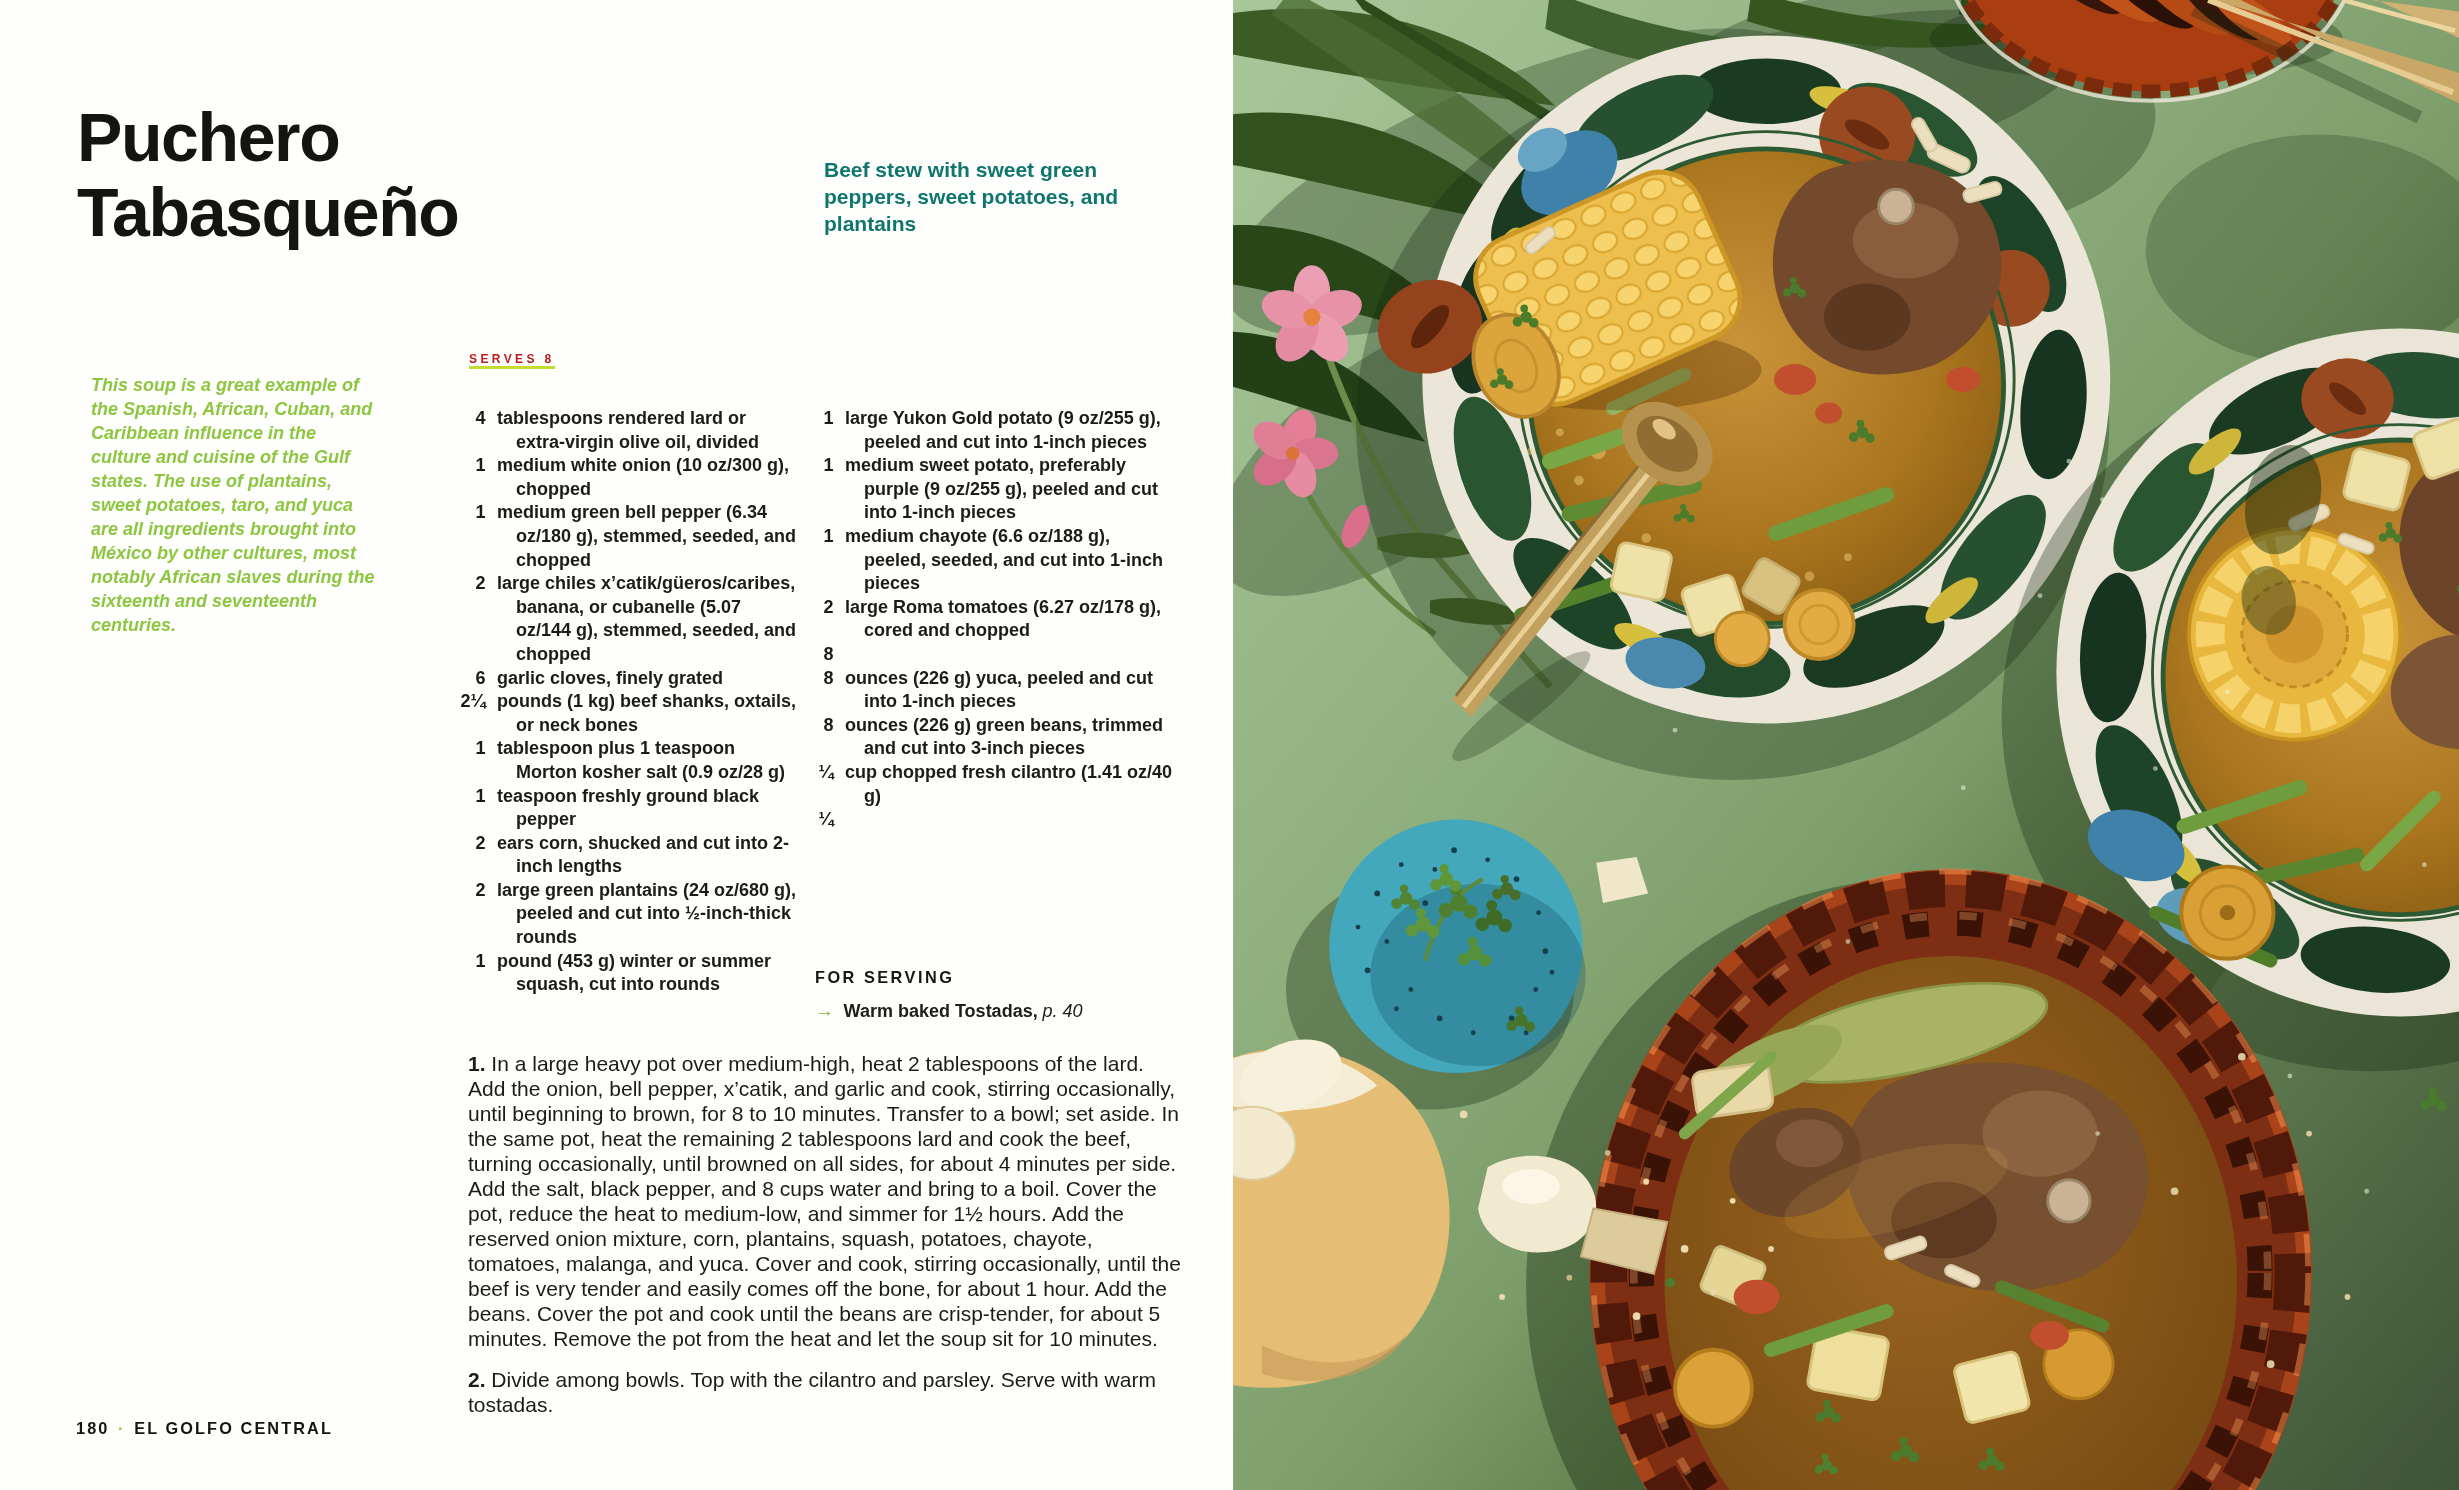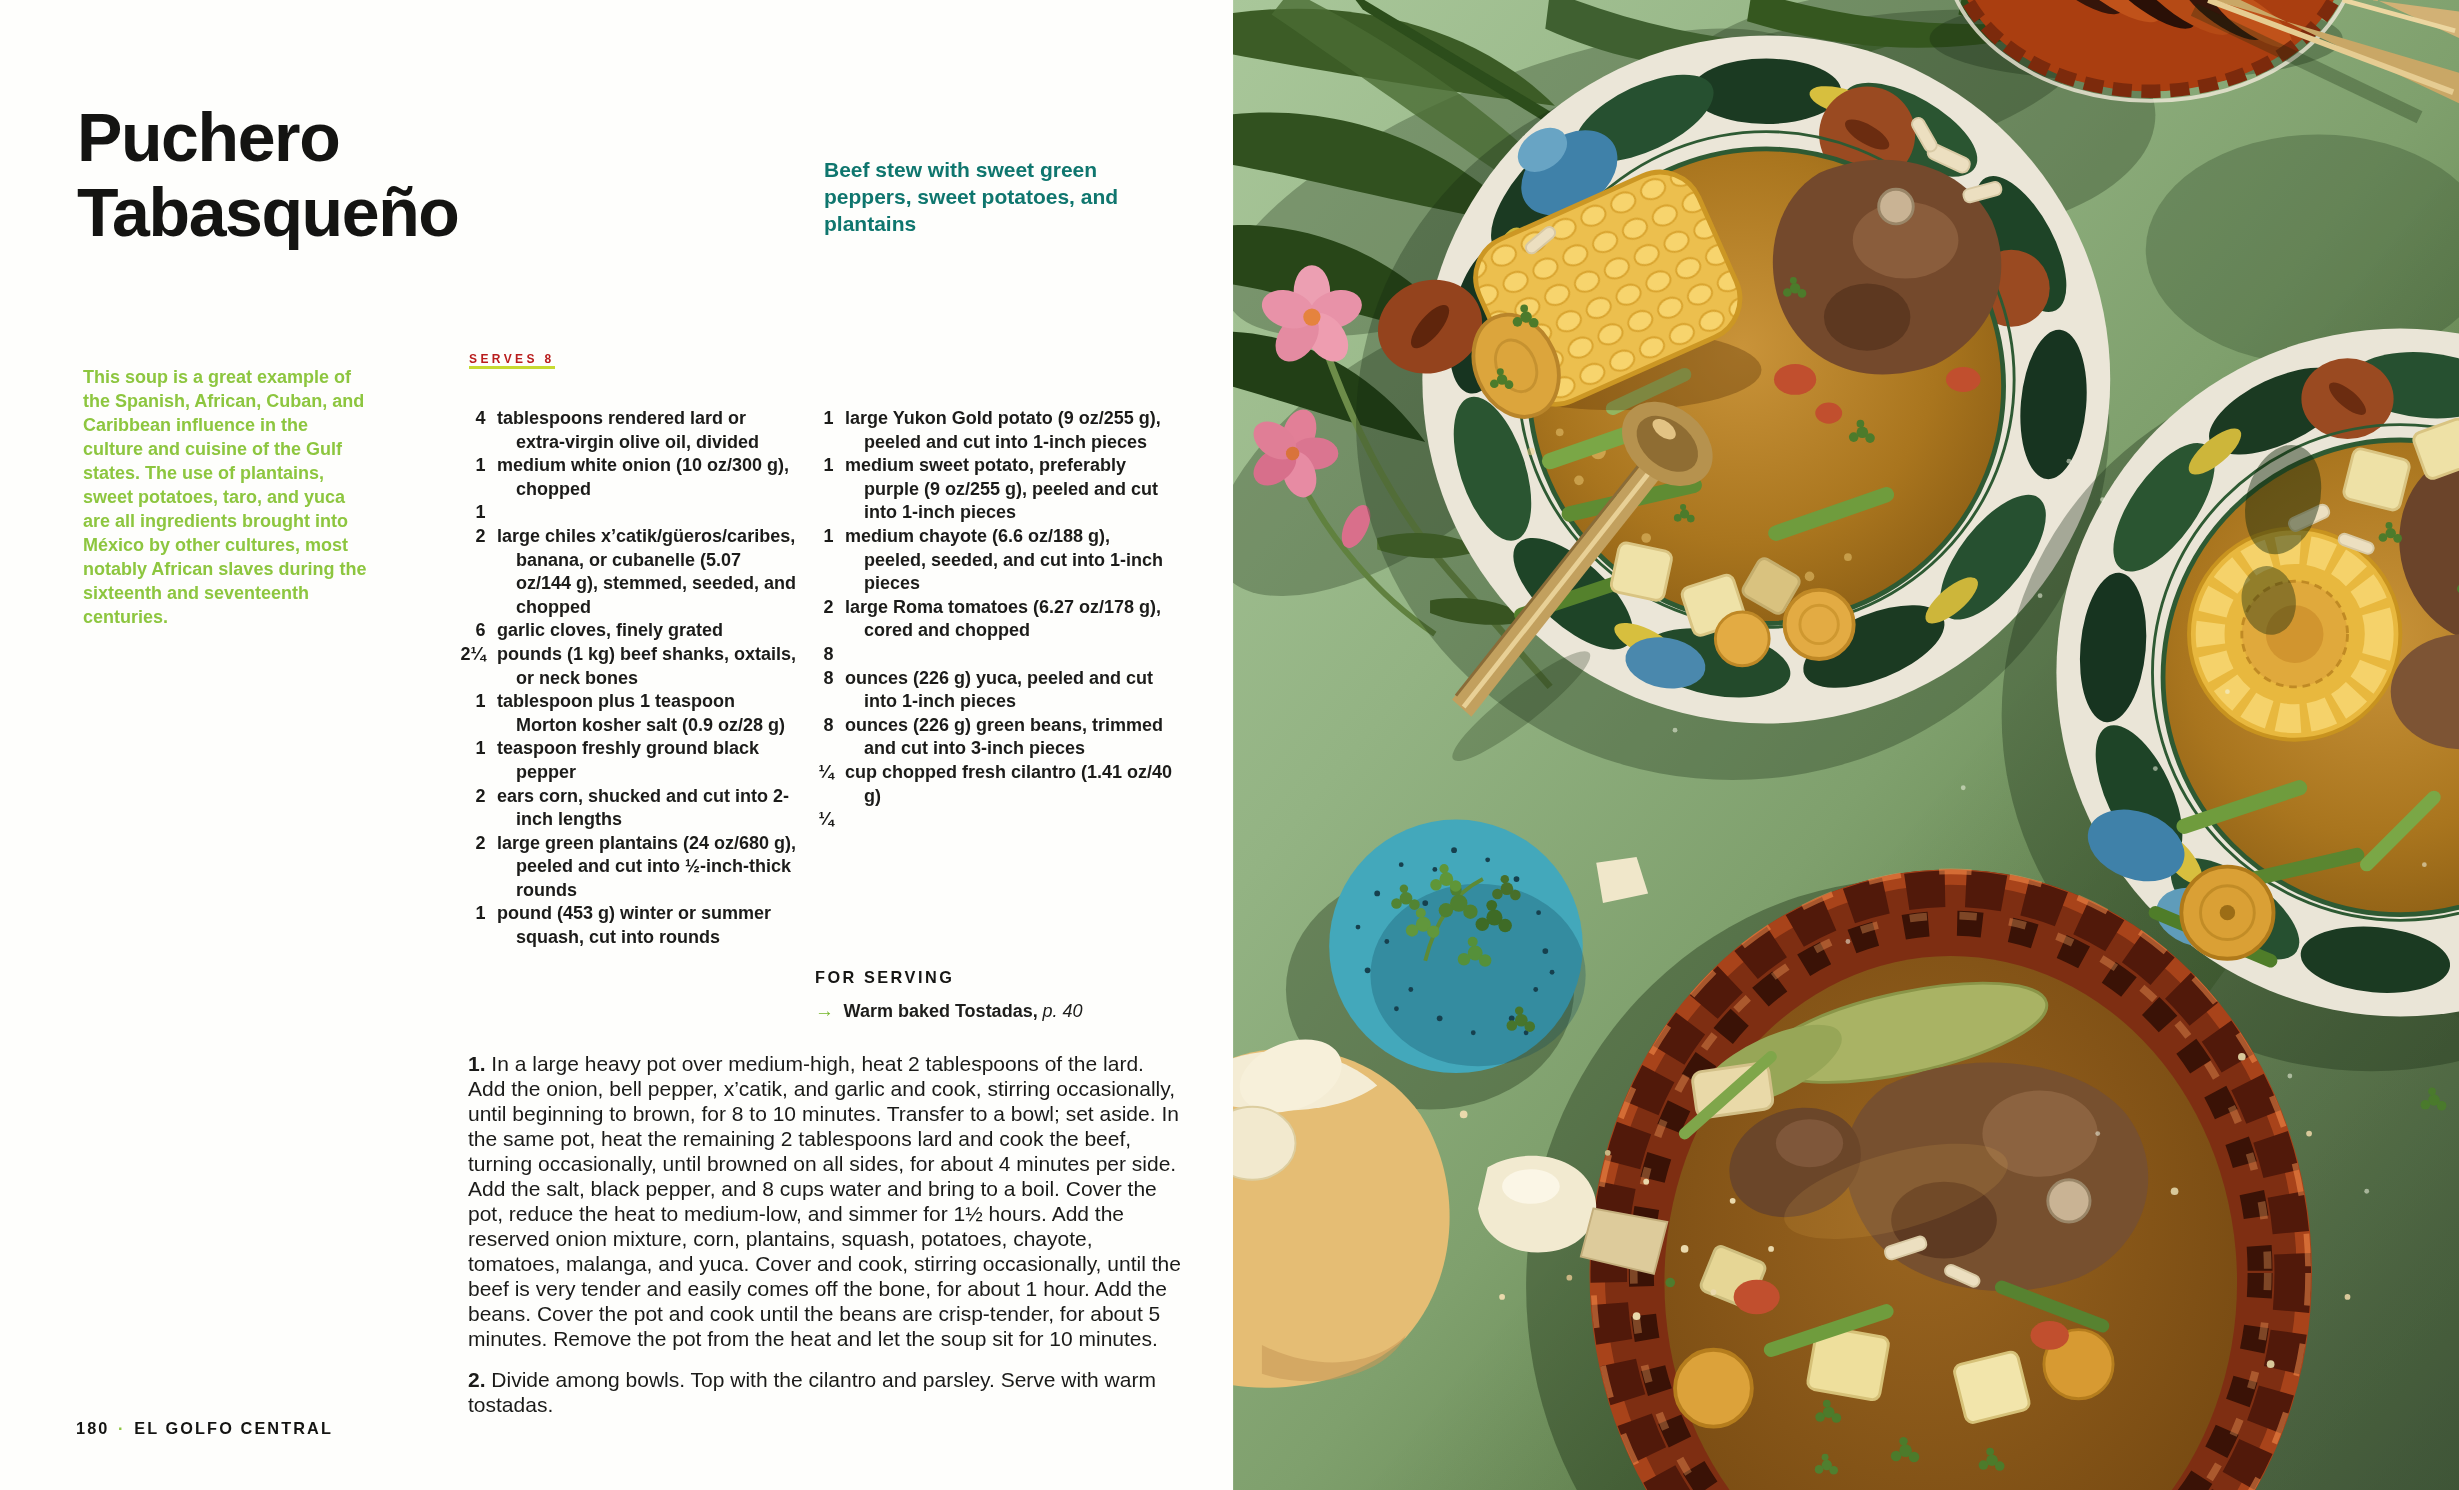--- a/index.html
+++ b/index.html
@@ -11,22 +11,22 @@
   }
   .spread{position:absolute;inset:0;}
   .left-page{position:absolute;left:0;top:0;width:1233px;height:1491px;background:#fefefc;}
   .photo{position:absolute;left:1233px;top:0;width:1227px;height:1491px;}
   .photo svg{display:block;}
 
   .title{position:absolute;left:77px;top:100px;margin:0;
     font-size:68px;line-height:75px;font-weight:800;letter-spacing:-1.4px;color:#141412;}
   .title .tl{display:block;}
 
-  .headnote{position:absolute;left:75px;top:357px;width:290px;margin:8px;
-    font-size:18px;line-height:24px;font-weight:700;color:#8dc63f;}
+  .headnote{position:absolute;left:75px;top:357px;width:290px;margin:16px;
+    font-size:18px;line-height:24px;font-style:italic;font-weight:700;color:#8dc63f;}
 
   .subtitle{position:absolute;left:824px;top:156px;width:306px;margin:0;
     font-size:21px;line-height:27px;font-weight:800;color:#0f766e;}
 
   .serves{position:absolute;left:469px;top:352px;
     font-size:12px;font-weight:800;letter-spacing:3.4px;color:#b91c1c;
     padding-bottom:0;border-bottom:3.8px solid #c6da30;}
 
   .ing-col{position:absolute;top:407px;}
   .ing-col1{left:434px;width:363px;}
@@ -71,20 +71,21 @@
         <div class="ing-row">
           <span class="ing-qty">4</span>
           <span class="ing-text">tablespoons rendered lard or extra-virgin olive oil, divided</span>
         </div>
         <div class="ing-row">
           <span class="ing-qty">1</span>
           <span class="ing-text">medium white onion (10 oz/300 g), chopped</span>
         </div>
         <div class="ing-row">
           <span class="ing-qty">1</span>
+          <span class="ing-text">medium green bell pepper (6.34 oz/180 g), stemmed, seeded, and chopped</span>
         </div>
         <div class="ing-row">
           <span class="ing-qty">2</span>
           <span class="ing-text">large chiles x’catik/güeros/caribes, banana, or cubanelle (5.07 oz/144 g), stemmed, seeded, and chopped</span>
         </div>
         <div class="ing-row">
           <span class="ing-qty">6</span>
           <span class="ing-text">garlic cloves, finely grated</span>
         </div>
         <div class="ing-row">

